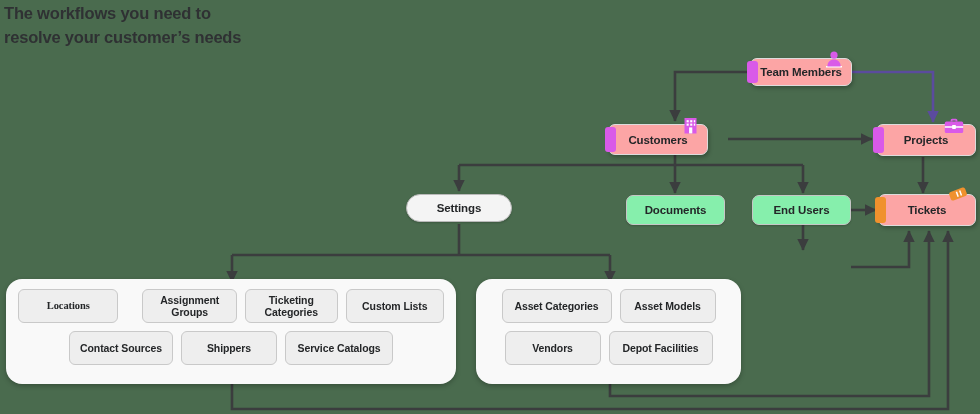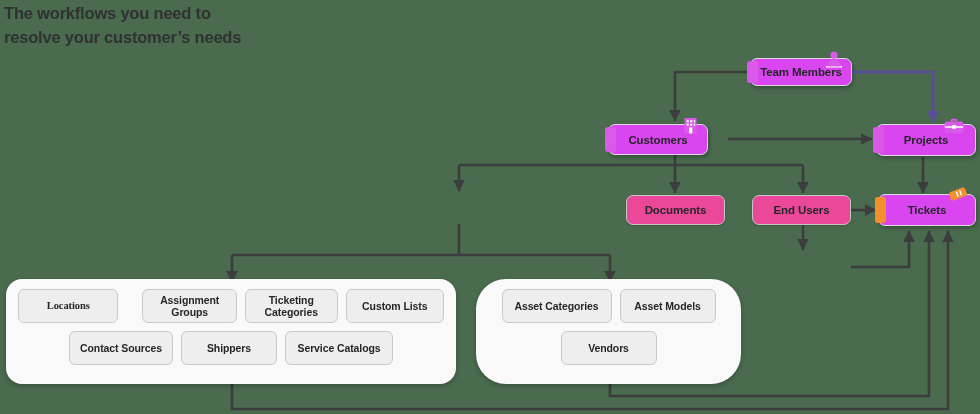--- a/index.html
+++ b/index.html
@@ -50,26 +50,26 @@
     align-items: center;
     justify-content: center;
     font-size: 11.5px;
     font-weight: bold;
     color: #242628;
     border-radius: 7px;
     letter-spacing: -0.1px;
     text-align: center;
   }
   .node.plain {
-    background: #ec4899;
+    background: #86efac;
     border: 1px solid #c6c6c6;
     box-shadow: 0 1px 2px rgba(0,0,0,0.18);
   }
   .node.accented {
-    background: #d946ef;
+    background: #fca5a5;
     border: 1px solid #dcdcdc;
     box-shadow: 1px 2px 4px rgba(0,0,0,0.28);
     overflow: visible;
   }
   .node.pill {
     background: #f4f4f4;
     border: 1px solid #b9b9b9;
     border-radius: 999px;
     box-shadow: 0 1px 2px rgba(0,0,0,0.18);
   }
@@ -238,20 +238,23 @@
         <g transform="rotate(-20 13 10)">
           <rect x="4.5" y="5.5" width="17" height="9" rx="2.2" fill="#f0912d"></rect>
           <rect x="11.5" y="7.4" width="1.5" height="5.2" fill="#ffffff"></rect>
           <rect x="15.0" y="7.4" width="1.5" height="5.2" fill="#ffffff"></rect>
         </g>
       </svg>
     </span>
     <span class="node-label">Tickets</span>
   </div>
 
+  <div class="node pill" style="left:406px; top:194px; width:106px; height:28px;">
+    <span class="node-label">Settings</span>
+  </div>
 
   <div class="node plain" style="left:626px; top:195px; width:99px; height:30px;">
     <span class="node-label">Documents</span>
   </div>
 
   <div class="node plain" style="left:752px; top:195px; width:99px; height:30px;">
     <span class="node-label">End Users</span>
   </div>
 
 
@@ -276,29 +279,32 @@
       </div>
       <div class="chip" style="width:96px;">
         <span>Shippers</span>
       </div>
       <div class="chip" style="width:108px;">
         <span>Service Catalogs</span>
       </div>
     </div>
   </div>
 
-  <div class="group-box" style="left:476px; top:279px; width:265px; height:105px;border-radius:30px;">
+  <div class="group-box" style="left:476px; top:279px; width:265px; height:105px;">
     <div class="chip-row">
       <div class="chip" style="width:110px;">
         <span>Asset Categories</span>
       </div>
       <div class="chip" style="width:96px;align-items:center;">
         <span>Asset Models</span>
       </div>
     </div>
     <div class="chip-row">
       <div class="chip" style="width:96px;">
         <span>Vendors</span>
       </div>
+      <div class="chip" style="width:104px;">
+        <span>Depot Facilities</span>
+      </div>
     </div>
   </div>
 
 </div>
 
 </body></html>

